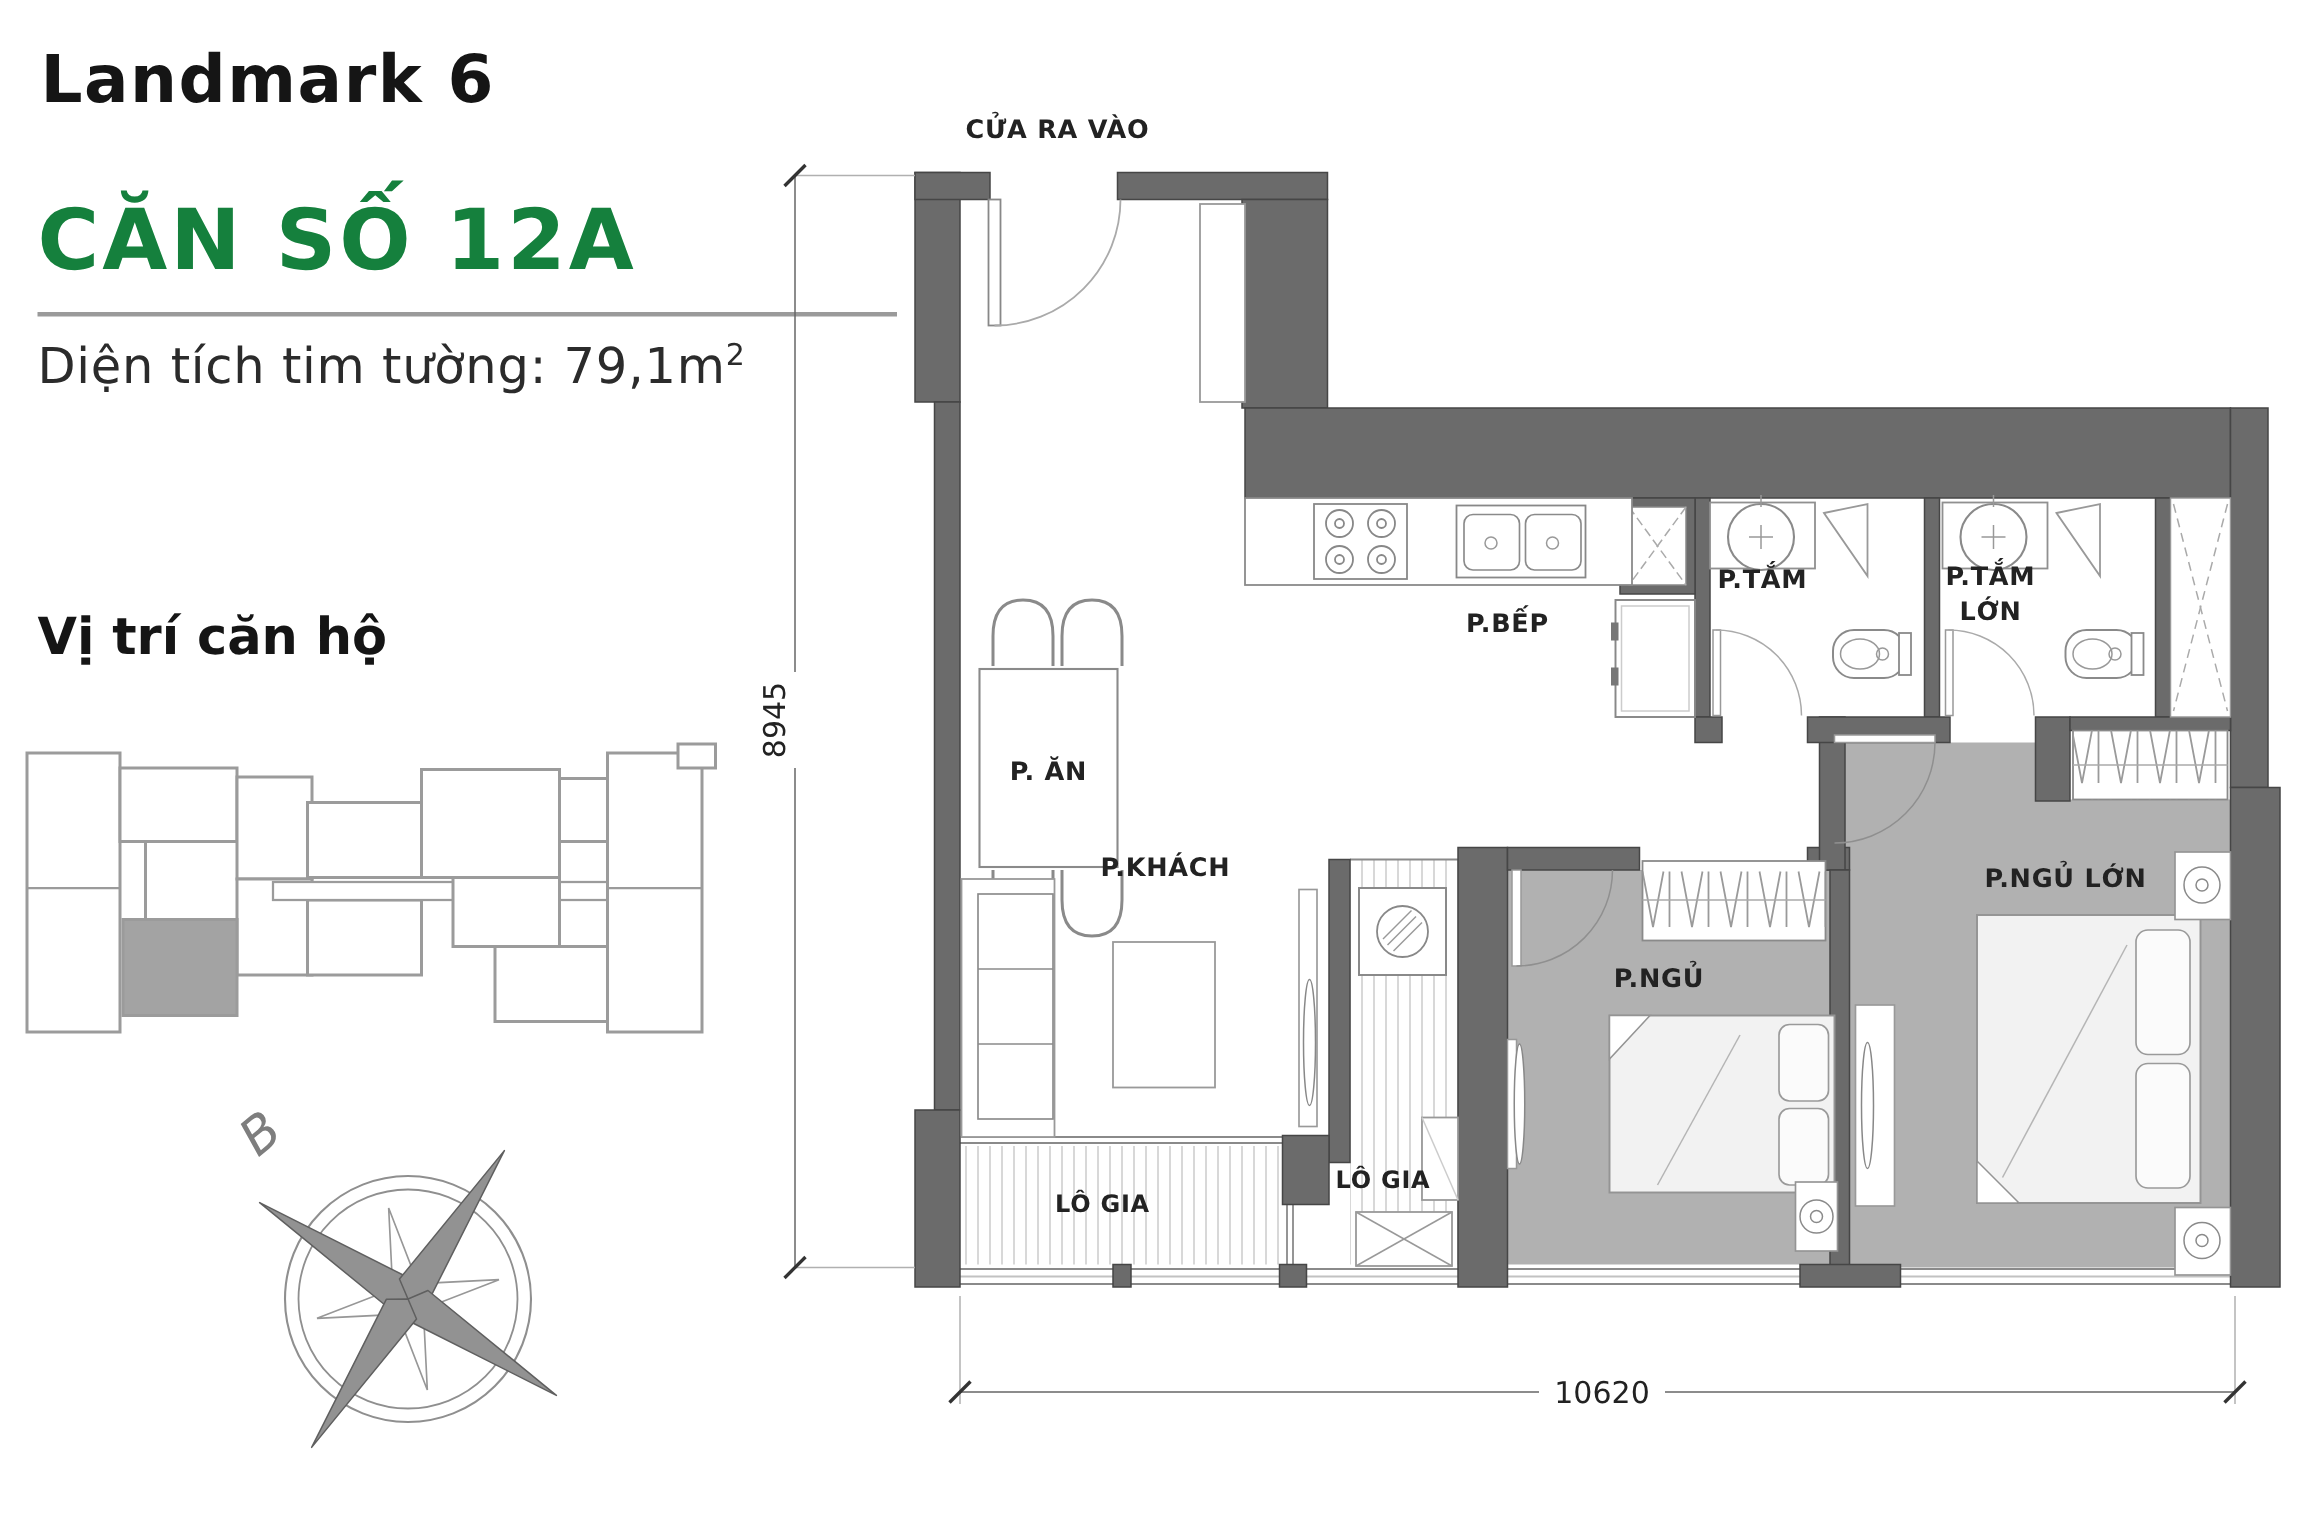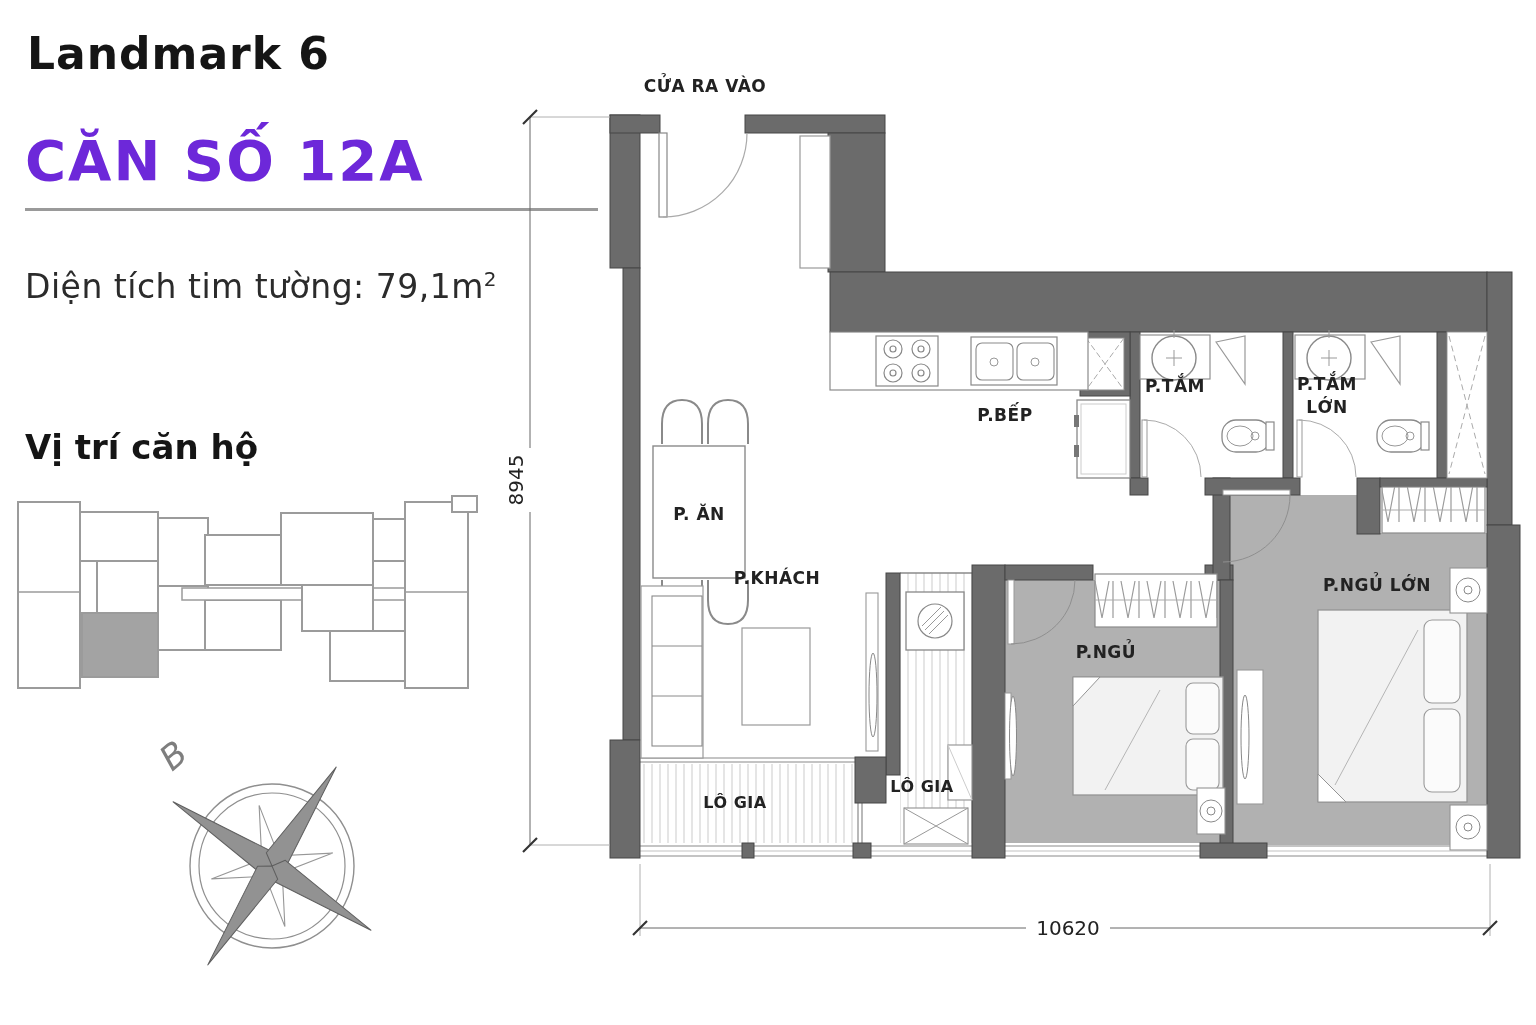--- a/index.html
+++ b/index.html
@@ -1,25 +1,25 @@
 <!DOCTYPE html>
 <html><head>
 <meta charset="utf-8">
 <style>
   html,body{margin:0;padding:0;background:#ffffff;width:1536px;height:1025px;overflow:hidden;
     font-family:"DejaVu Sans", sans-serif;}
   .stage{position:relative;width:1536px;height:1025px;background:#fff;}
   .info{position:absolute;left:0;top:0;width:610px;height:1025px;}
   .project-title{position:absolute;left:27px;top:28px;font-size:44px;font-weight:bold;color:#151515;letter-spacing:1px;}
-  .unit-title{position:absolute;left:25px;top:128px;font-size:56px;font-weight:bold;color:#6d28d9;letter-spacing:2px;}
+  .unit-title{position:absolute;left:25px;top:128px;font-size:56px;font-weight:bold;color:#15803d;letter-spacing:2px;}
   .divider{position:absolute;left:25px;top:208px;width:573px;border-top:3px solid #9a9a9a;}
   .area-line{position:absolute;left:25px;font-size:33px;color:#2b2b2b;letter-spacing:0.5px;}
   .area-line sup{font-size:20px;}
-  .line1{top:224px;margin-top:43px;} .line2{top:278px;}
-  .locator-title{position:absolute;left:25px;top:427px;font-size:34px;font-weight:bold;color:#151515;}
+  .line1{top:224px;} .line2{top:278px;}
+  .locator-title{position:absolute;left:25px;top:405px;font-size:34px;font-weight:bold;color:#151515;}
   svg{position:absolute;left:0;top:0;}
   text{font-family:"DejaVu Sans", sans-serif;}
   .room-label{font-size:17px;font-weight:600;fill:#222;letter-spacing:0.5px;}
   .small-label{font-size:16px;font-weight:600;fill:#222;letter-spacing:0.5px;}
   .dim-label{font-size:20px;fill:#222;}
 </style>
 </head>
 <body>
 
 <div class="stage">

